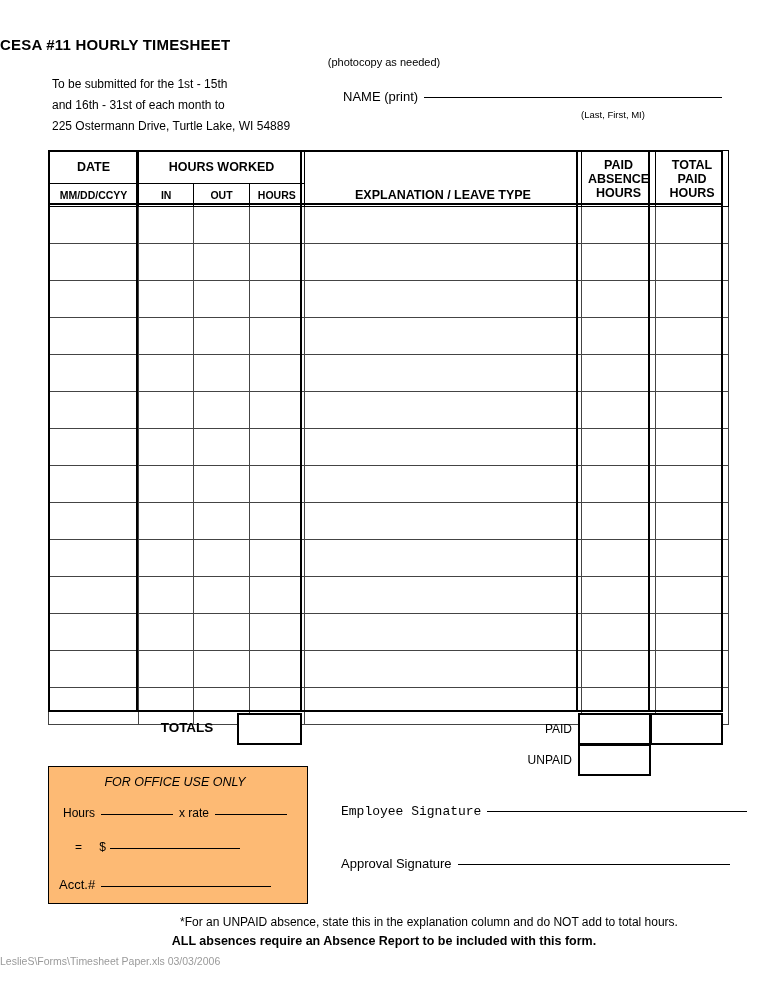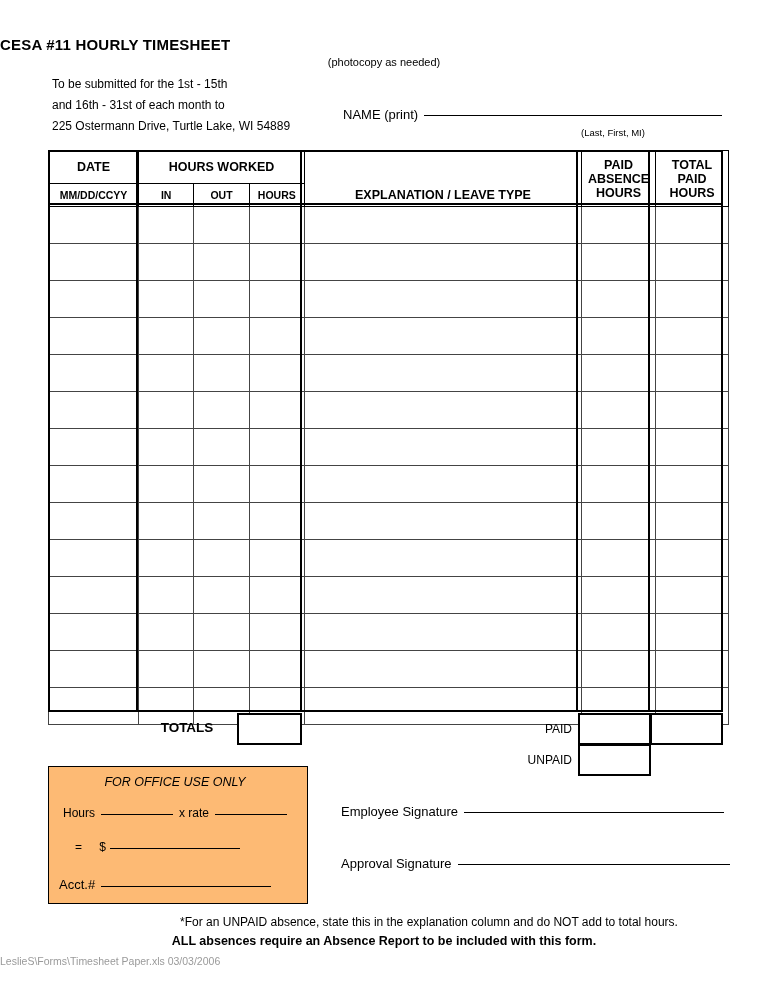--- a/index.html
+++ b/index.html
@@ -44,21 +44,21 @@
     position: absolute;
     left: 52px;
     top: 74px;
     font-size: 12px;
     line-height: 21px;
   }
 
   .name-block {
     position: absolute;
     left: 343px;
-    top: 107px;
+    top: 89px;
     font-size: 13px;
   }
   .name-label {
     display: inline-block;
     vertical-align: baseline;
   }
   .name-rule {
     display: inline-block;
     width: 298px;
     border-bottom: 1.6px solid #000;
@@ -242,21 +242,21 @@
   .ul-hours { width: 72px; margin: 0 6px; }
   .ul-rate  { width: 72px; margin-left: 6px; }
   .ul-dollar{ width: 130px; margin-left: 4px; }
   .ul-acct  { width: 170px; margin-left: 6px; }
 
   
   .sig {
     position: absolute;
     font-size: 13px;
   }
-  .sig-employee { left: 341px; top: 804px; }
+  .sig-employee { left: 341px; top: 804px; font-family: Liberation Mono, monospace; }
   .sig-approval { left: 341px; top: 856px; }
   .sig-rule {
     display: inline-block;
     width: 260px;
     border-bottom: 1.6px solid #000;
     margin-left: 6px;
     vertical-align: 3px;
   }
   .sig-rule-approval { width: 272px; }
 

